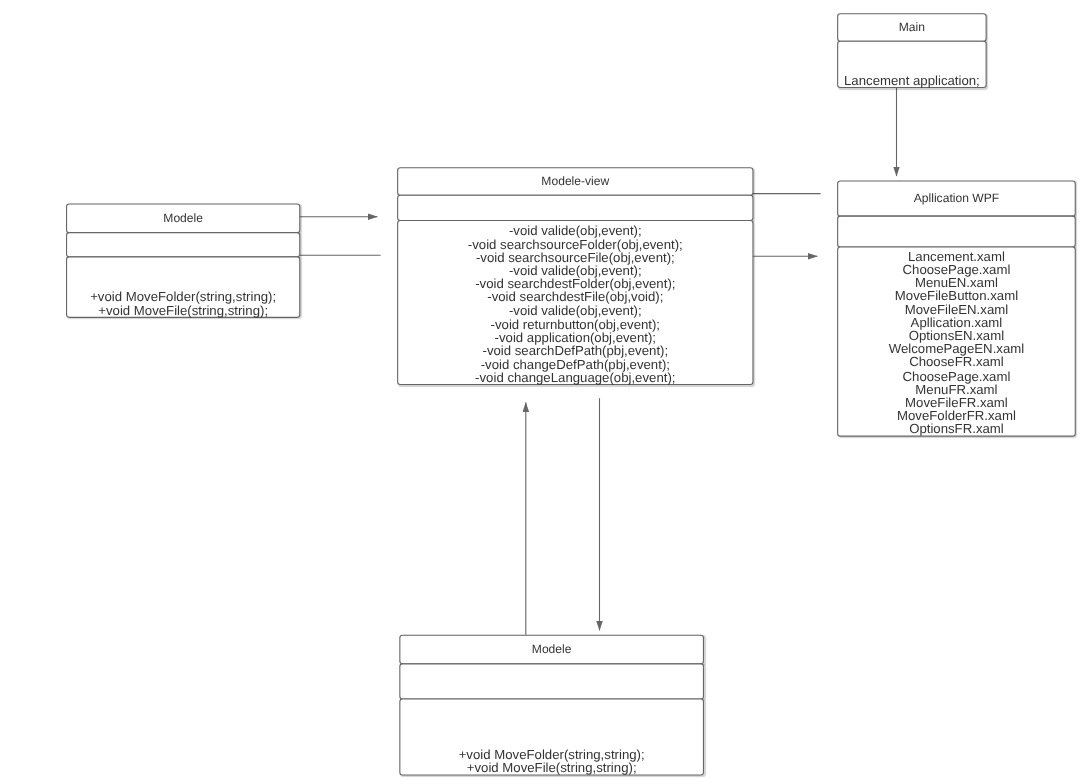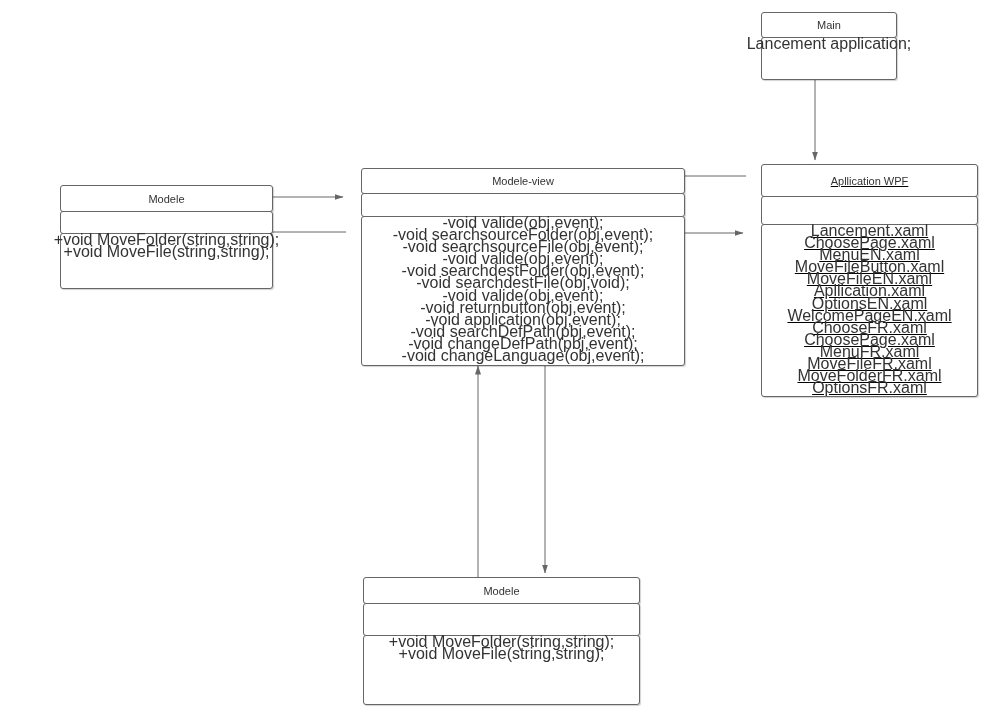--- a/index.html
+++ b/index.html
@@ -10,22 +10,22 @@
   .connectors{position:absolute;left:0;top:0;width:991px;height:713px;}
   .uml-box{position:absolute;padding-left:15px;}
   .sec{
     box-sizing:border-box;border:1px solid var(--border,#666666);border-radius:3px;
     background:#ffffff;box-shadow:1px 1px 1px rgba(0,0,0,0.18);
     margin-top:-1px;color:var(--text,#333333);position:relative;
   }
   .sec:first-child{margin-top:0;}
   .sec.hdr{display:flex;align-items:center;justify-content:center;font-size:11px;}
   .sec.bod{
-    display:flex;flex-direction:column;justify-content:flex-start;align-items:center;
-    font-size:16px;line-height:12.1px;text-align:center;
+    display:flex;flex-direction:column;justify-content:flex-end;align-items:center;
+    font-size:12px;line-height:12.1px;text-align:center;
   }
   .sec.bod .line{white-space:nowrap;}
 </style>
 </head>
 <body>
 
 <div class="canvas" style="--border: #666666; --text: #333333; --bg: #ffffff;">
 
   <svg class="connectors" viewBox="0 0 991 713" xmlns="http://www.w3.org/2000/svg">
     <defs>
@@ -42,42 +42,42 @@
     <line x1="545" y1="362" x2="545" y2="573" stroke="#666666" stroke-width="1" marker-end="url(#arr)"></line>
   </svg>
 
   <div class="uml-box" style="left:746px;top:12px;width:136px;">
     <div class="sec hdr" style="height:26px;">Main</div>
     <div class="sec bod" style="height:43px;">
         <div class="line">Lancement application;</div>
       </div>
   </div>
 
-  <div class="uml-box" style="left:746px;top:164px;width:217px;text-decoration:underline;">
+  <div class="uml-box" style="left:746px;top:164px;width:217px;">
     <div class="sec hdr" style="height:33px;">Apllication WPF</div>
     <div class="sec" style="height:29px;"></div>
     <div class="sec bod" style="height:173px;">
         <div class="line">Lancement.xaml</div>
         <div class="line">ChoosePage.xaml</div>
         <div class="line">MenuEN.xaml</div>
         <div class="line">MoveFileButton.xaml</div>
         <div class="line">MoveFileEN.xaml</div>
         <div class="line">Apllication.xaml</div>
         <div class="line">OptionsEN.xaml</div>
         <div class="line">WelcomePageEN.xaml</div>
         <div class="line">ChooseFR.xaml</div>
         <div class="line">ChoosePage.xaml</div>
         <div class="line">MenuFR.xaml</div>
         <div class="line">MoveFileFR.xaml</div>
         <div class="line">MoveFolderFR.xaml</div>
         <div class="line">OptionsFR.xaml</div>
       </div>
   </div>
 
-  <div class="uml-box" style="left:346px;top:168px;width:324px;">
+  <div class="uml-box" style="left:346px;top:152px;width:324px;">
     <div class="sec hdr" style="height:26px;">Modele-view</div>
     <div class="sec" style="height:24px;"></div>
     <div class="sec bod" style="height:150px;">
         <div class="line">-void valide(obj,event);</div>
         <div class="line">-void searchsourceFolder(obj,event);</div>
         <div class="line">-void searchsourceFile(obj,event);</div>
         <div class="line">-void valide(obj,event);</div>
         <div class="line">-void searchdestFolder(obj,event);</div>
         <div class="line">-void searchdestFile(obj,void);</div>
         <div class="line">-void valide(obj,event);</div>

